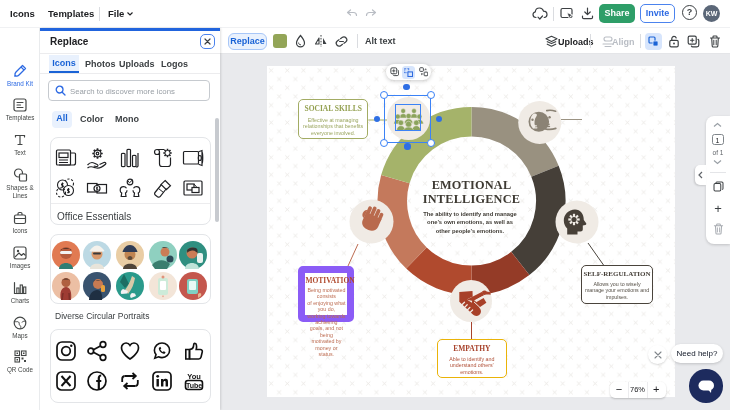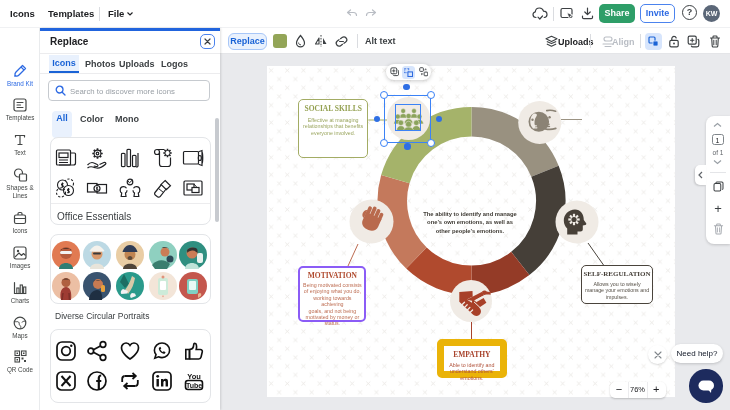--- a/index.html
+++ b/index.html
@@ -118,35 +118,36 @@
         <g transform="translate(104.5,155.5) rotate(24)" fill="#b96a4d">
           <rect x="-8.6" y="-13.4" width="3.8" height="10" rx="1.9"></rect>
           <rect x="-4.2" y="-15" width="3.8" height="11.5" rx="1.9"></rect>
           <rect x="0.2" y="-14.4" width="3.8" height="11" rx="1.9"></rect>
           <rect x="4.6" y="-12.2" width="3.6" height="9" rx="1.8"></rect>
           <path d="M-8.6 -6.2 H8.2 V2 C8.2 6.2 5 9 0.6 9 H-1 C-5.4 9 -8.6 6.2 -8.6 2.2 Z"></path>
           <path d="M-8.4 -8.8 C-12.4 -8 -12.4 -0.6 -8.4 -0.2 Z"></path>
         </g>
       </svg>
 
+      <div class="abs" style="left:128px;top:111.5px;width:153px;text-align:center;font-family:'Liberation Serif',serif;font-weight:bold;font-size:12.3px;line-height:14px;color:#3e3a33;letter-spacing:.2px">EMOTIONAL<br>INTELLIGENCE</div>
       <div class="abs bold" style="left:143px;top:143.5px;width:120px;text-align:center;font-size:5.8px;line-height:8.75px;color:#3e3a33">The ability to identify and manage<br>one’s own emotions, as well as<br>other people’s emotions.</div>
 
-      <div class="abs" style="left:31px;top:32.8px;width:70.3px;height:59px;border:1px solid #a3ac64;border-radius:5px;background:#fff">
+      <div class="abs" style="left:31px;top:32.8px;width:70.3px;height:40px;border:1px solid #a3ac64;border-radius:5px;background:#fff">
         <div style="margin-top:4px;text-align:center;font-family:'Liberation Serif',serif;font-weight:bold;font-size:7.5px;color:#93a050">SOCIAL SKILLS</div>
         <div style="margin:4px 2px 0;text-align:center;font-size:5.3px;line-height:6.6px;color:#9aa55e">Effective at managing<br>relationships that benefits<br>everyone involved.</div>
       </div>
-      <div class="abs" style="left:31.4px;top:200px;width:68px;height:56.3px;border:2px solid #8b5cf6;border-radius:5px;background:#fff">
+      <div class="abs" style="left:31.4px;top:200px;width:56px;height:56.3px;border:7px solid #8b5cf6;border-radius:5px;background:#fff">
         <div style="margin-top:3px;text-align:center;font-family:'Liberation Serif',serif;font-weight:bold;font-size:7.5px;color:#b04a2e">MOTIVATION</div>
         <div style="margin:2px 1px 0;text-align:center;font-size:5.3px;line-height:6.4px;color:#bd6c51">Being motivated consists<br>of enjoying what you do,<br>working towards achieving<br>goals, and not being<br>motivated by money or<br>status.</div>
       </div>
       <div class="abs" style="left:314px;top:199px;width:72px;height:39px;border:1px solid #4a443c;border-radius:5px;background:#fff">
         <div style="margin-top:4px;text-align:center;font-family:'Liberation Serif',serif;font-weight:bold;font-size:7px;letter-spacing:0;color:#453f38">SELF-REGULATION</div>
         <div style="margin:2.5px 1px 0;text-align:center;font-size:5.3px;line-height:6.6px;color:#554f46">Allows you to wisely<br>manage your emotions and<br>impulses.</div>
       </div>
-      <div class="abs" style="left:169.7px;top:273.4px;width:70.3px;height:38.2px;border:7px solid #eab308;border-radius:5px;background:#fff">
+      <div class="abs" style="left:169.7px;top:273.4px;width:70.3px;height:38.2px;border:1px solid #eab308;border-radius:5px;background:#fff">
         <div style="margin-top:4px;text-align:center;font-family:'Liberation Serif',serif;font-weight:bold;font-size:7.5px;color:#a8432c">EMPATHY</div>
         <div style="margin:2.5px 2px 0;text-align:center;font-size:5.3px;line-height:6.6px;color:#b05038">Able to identify and<br>understand others’<br>emotions.</div>
       </div>
     </div>
   </div>
 
   <div class="abs" id="topbar" style="left:0;top:0;width:730px;height:28px;background:#fff;border-bottom:1px solid #f0f1f3">
     <div class="abs bold" style="left:10px;top:8px;font-size:9.5px;color:#202124">Icons</div>
     <div class="abs bold" style="left:48px;top:8px;font-size:9.5px;color:#202124">Templates</div>
     <div class="abs" style="left:99px;top:7px;width:1px;height:14px;background:#dadce0"></div>
@@ -331,21 +332,21 @@
     <div class="abs bold" style="left:121px;top:31px;font-size:9px;color:#3c4043">Logos</div>
     <div class="abs" style="left:0;top:44.5px;width:180px;height:1px;background:#ececee"></div>
 
     <div class="abs" style="left:8px;top:52px;width:162px;height:21px;border:1px solid #c6cacf;border-radius:4px"></div>
     <svg class="abs" style="left:15px;top:57px" width="11" height="11" viewBox="0 0 11 11">
         <circle cx="4.6" cy="4.6" r="3.4" stroke="#2d6ae3" stroke-width="1.3" fill="none"></circle>
         <path d="M7.2 7.2 L10 10" stroke="#2d6ae3" stroke-width="1.3" stroke-linecap="round"></path>
       </svg>
     <div class="abs" style="left:30px;top:58.5px;font-size:7.8px;color:#9aa0a6">Search to discover more icons</div>
 
-    <div class="abs bold" style="left:12px;top:83px;width:20px;height:27px;background:#e9f1fd;border-radius:4px;color:#1a63d6;font-size:9px;text-align:center;line-height:15px">All</div>
+    <div class="abs bold" style="left:12px;top:83px;width:20px;height:17px;background:#e9f1fd;border-radius:4px;color:#1a63d6;font-size:9px;text-align:center;line-height:15px">All</div>
     <div class="abs bold" style="left:40px;top:86px;font-size:9px;color:#3c4043">Color</div>
     <div class="abs bold" style="left:75px;top:86px;font-size:9px;color:#3c4043">Mono</div>
 
     <div class="abs" style="left:9.5px;top:109px;width:161px;height:88px;border:1px solid #e3e5e8;border-radius:8px;background:#fff"></div>
     <div id="officeicons">
     <svg class="abs" style="left:13px;top:117px" width="26" height="26" viewBox="0 0 26 26" fill="none" stroke="#202124" stroke-width="1.2">
           <rect x="3.5" y="5" width="14" height="15" rx="1"></rect>
           <path d="M17.5 8 L21.5 8 C22 8 22.5 8.5 22.5 9 V18 C22.5 19 21.8 20 20.5 20 H6"></path>
           <rect x="6" y="8" width="9" height="4.5"></rect>
           <path d="M6 15 H15 M6 17.5 H15"></path>

